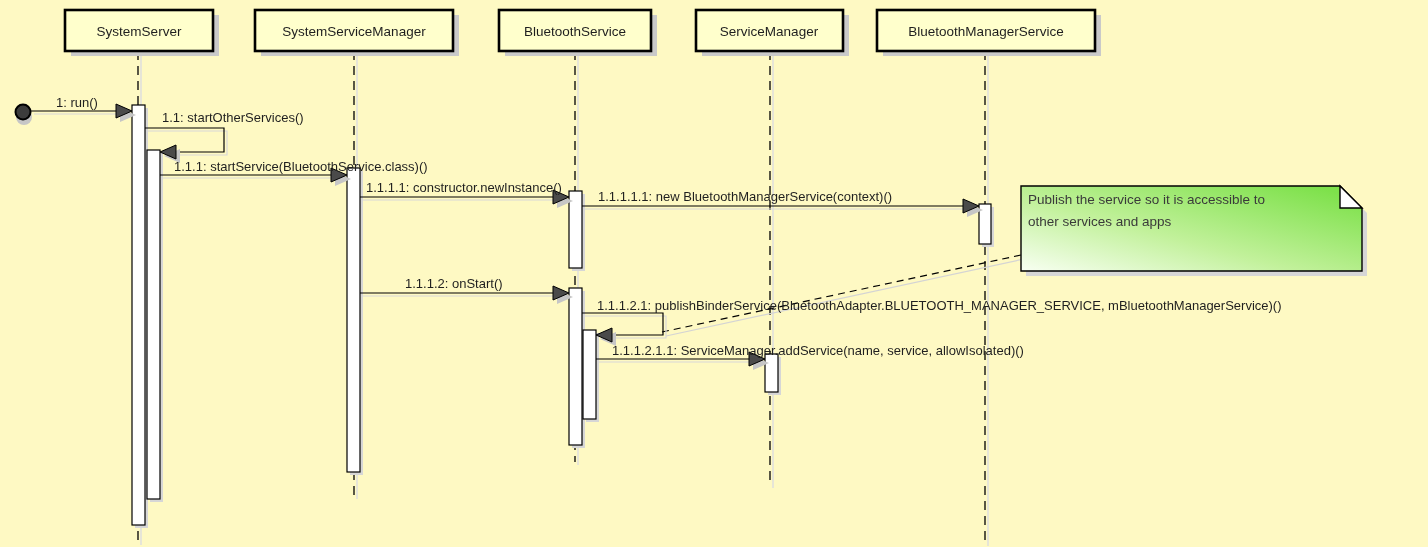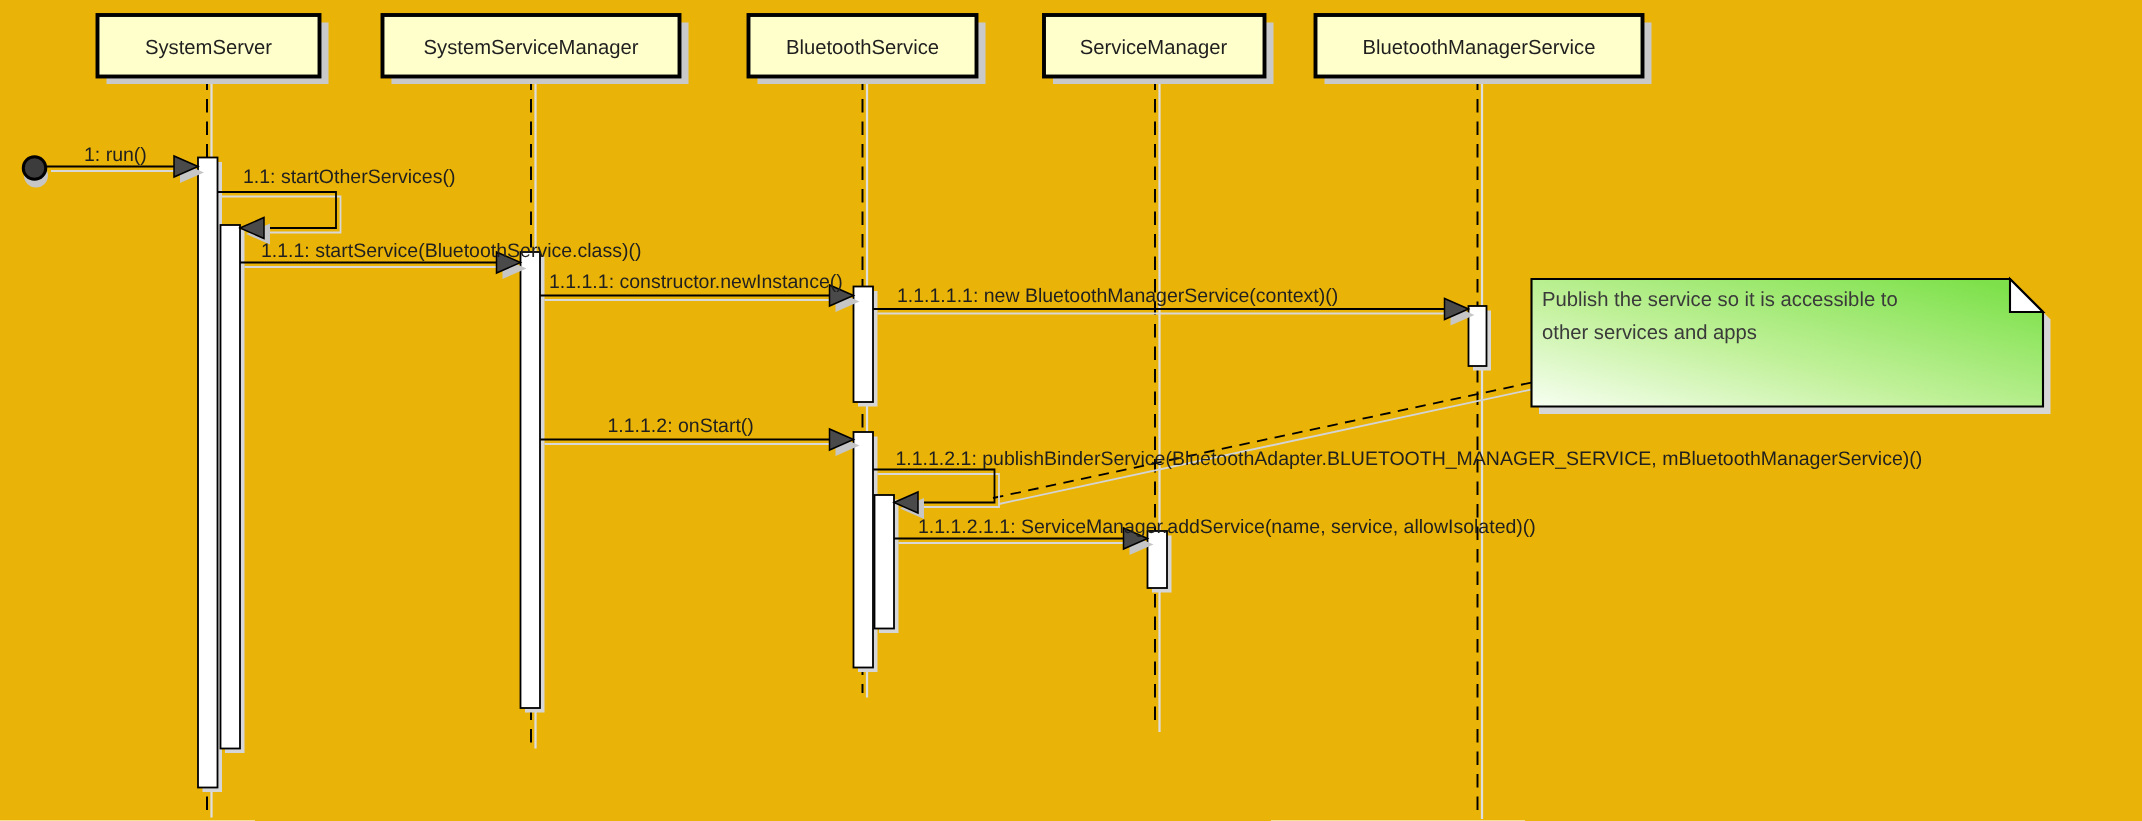--- a/index.html
+++ b/index.html
@@ -1,16 +1,16 @@
 <!DOCTYPE html>
 <html><head>
 <meta charset="utf-8">
 <style>
   html,body{margin:0;padding:0;background:#ffffff;}
-  .stage{position:relative;width:1428px;height:547px;background:#eab308;overflow:hidden;
+  .stage{position:relative;width:1428px;height:547px;background:#fef9c3;overflow:hidden;
          font-family:"Liberation Sans",sans-serif;}
   svg{display:block;}
   text{font-family:"Liberation Sans",sans-serif;fill:#1f1f1f;}
   .participant-label{font-size:13.5px;text-anchor:middle;}
   .msg-label{font-size:13px;}
   .note-label{font-size:13.5px;fill:#3a3a3a;}
   .lifeline{stroke:#000;stroke-width:1.3;stroke-dasharray:9 6;fill:none;}
   .lifeline-shadow{stroke:#dedede;stroke-width:1.5;fill:none;}
   .pbox{fill:#ffffcc;stroke:#000;stroke-width:2.6;}
   .pbox-shadow{fill:#c9c9c9;stroke:none;}

